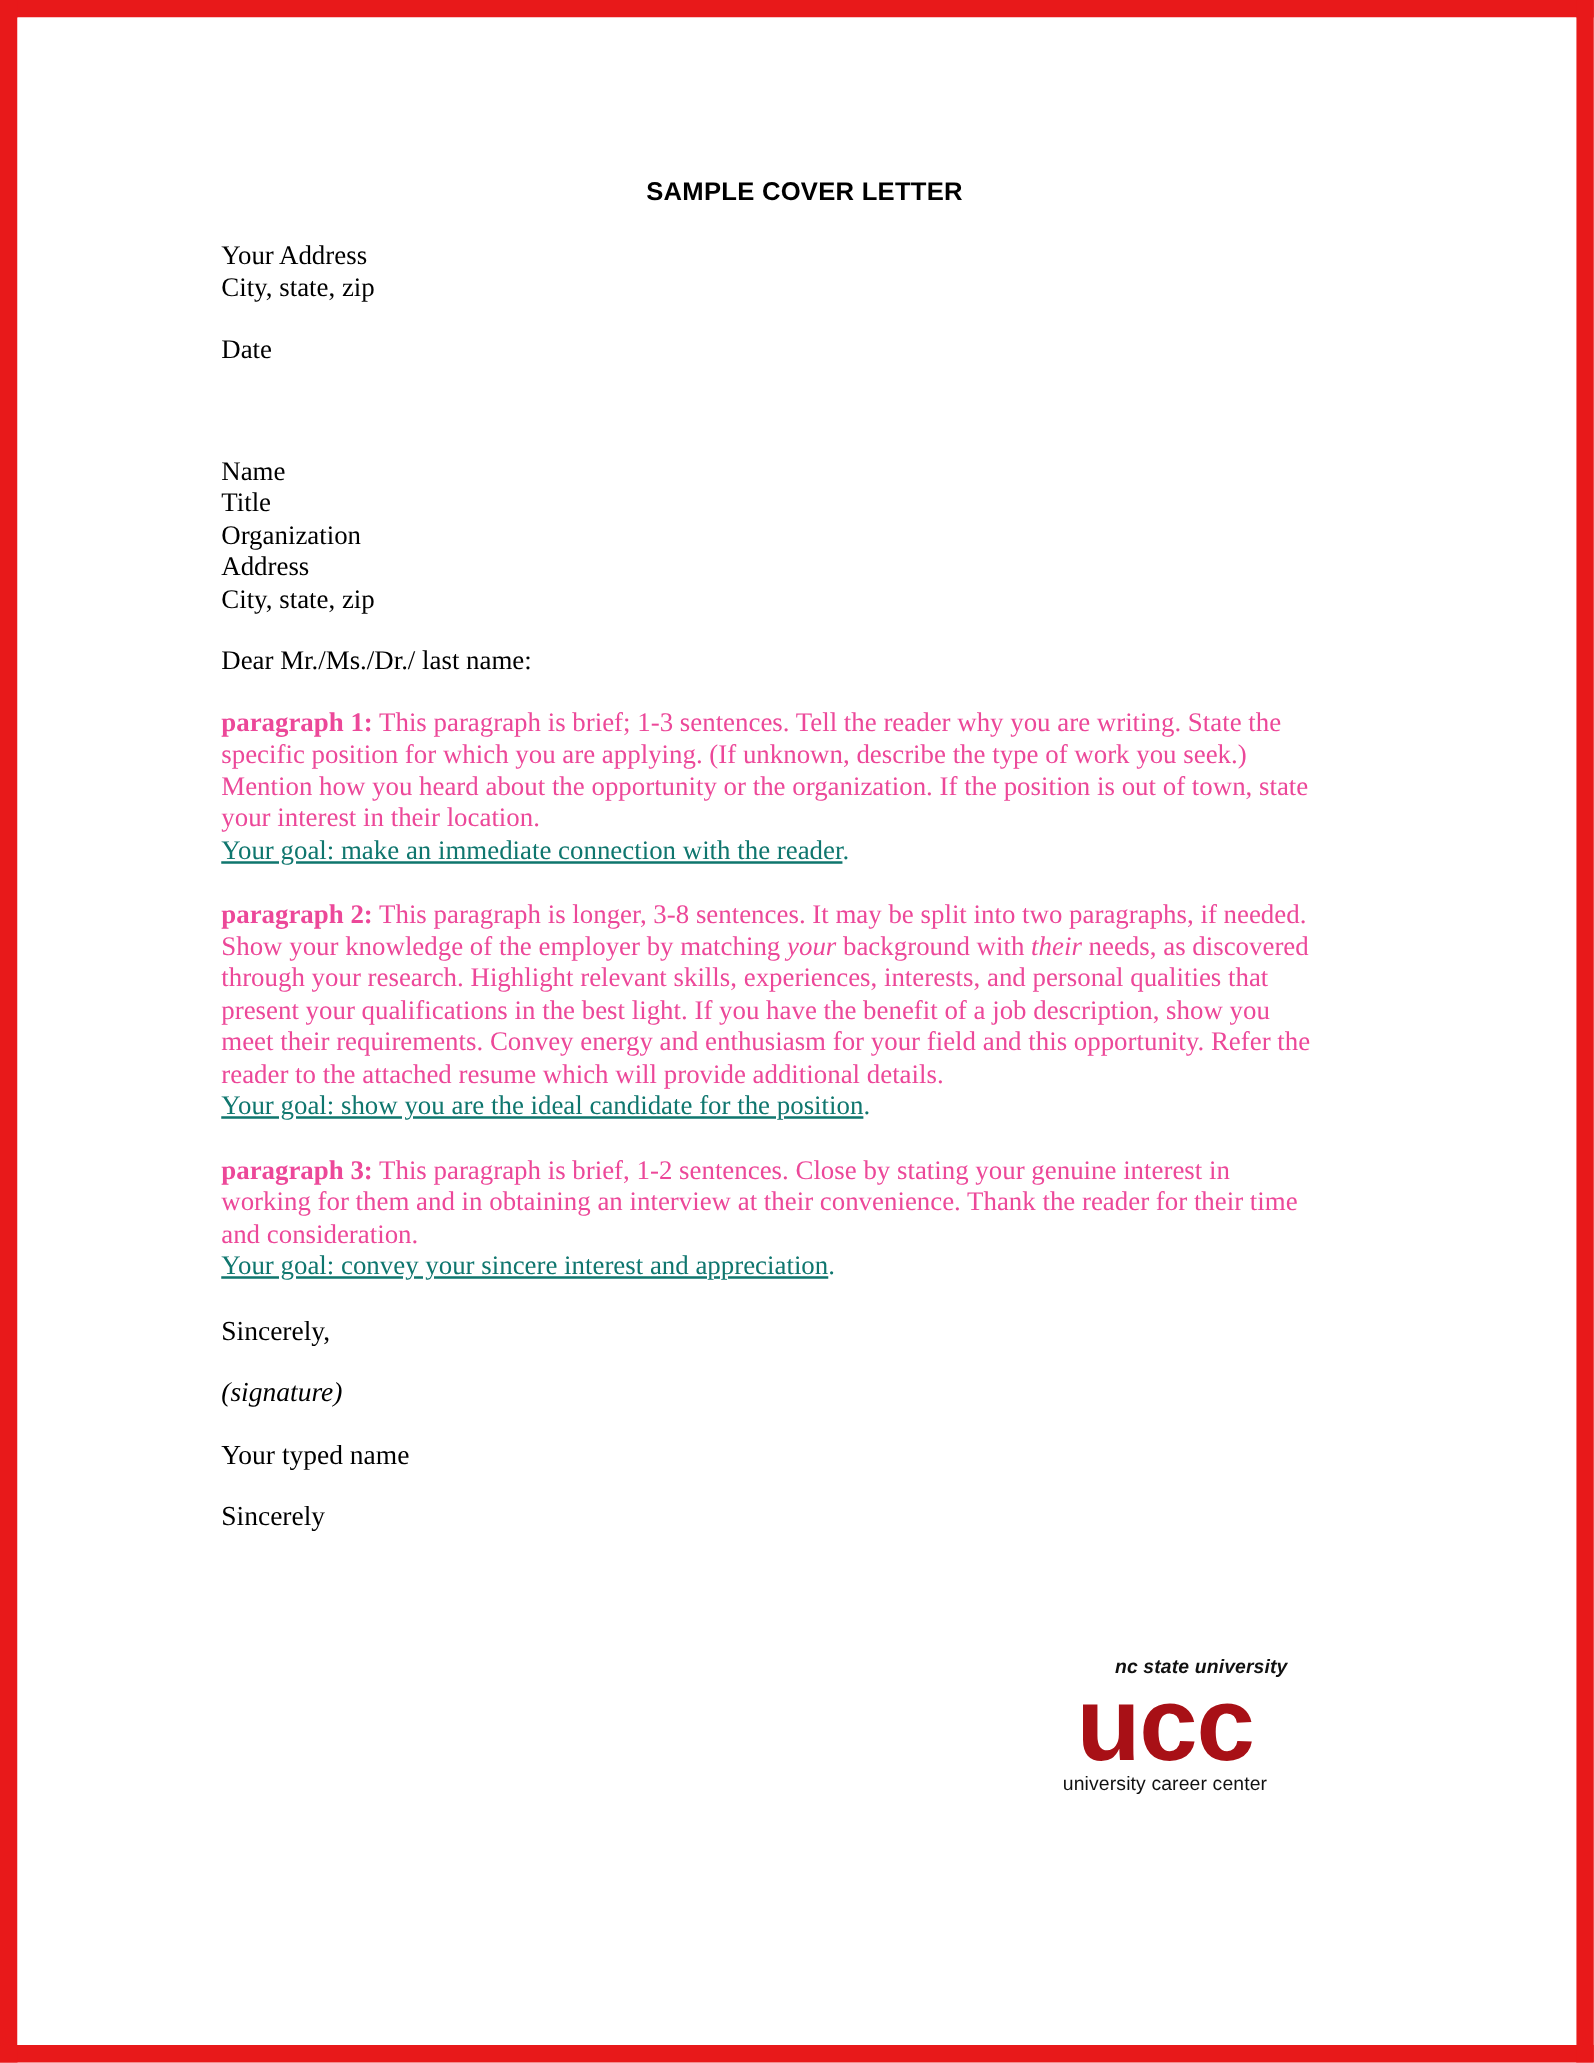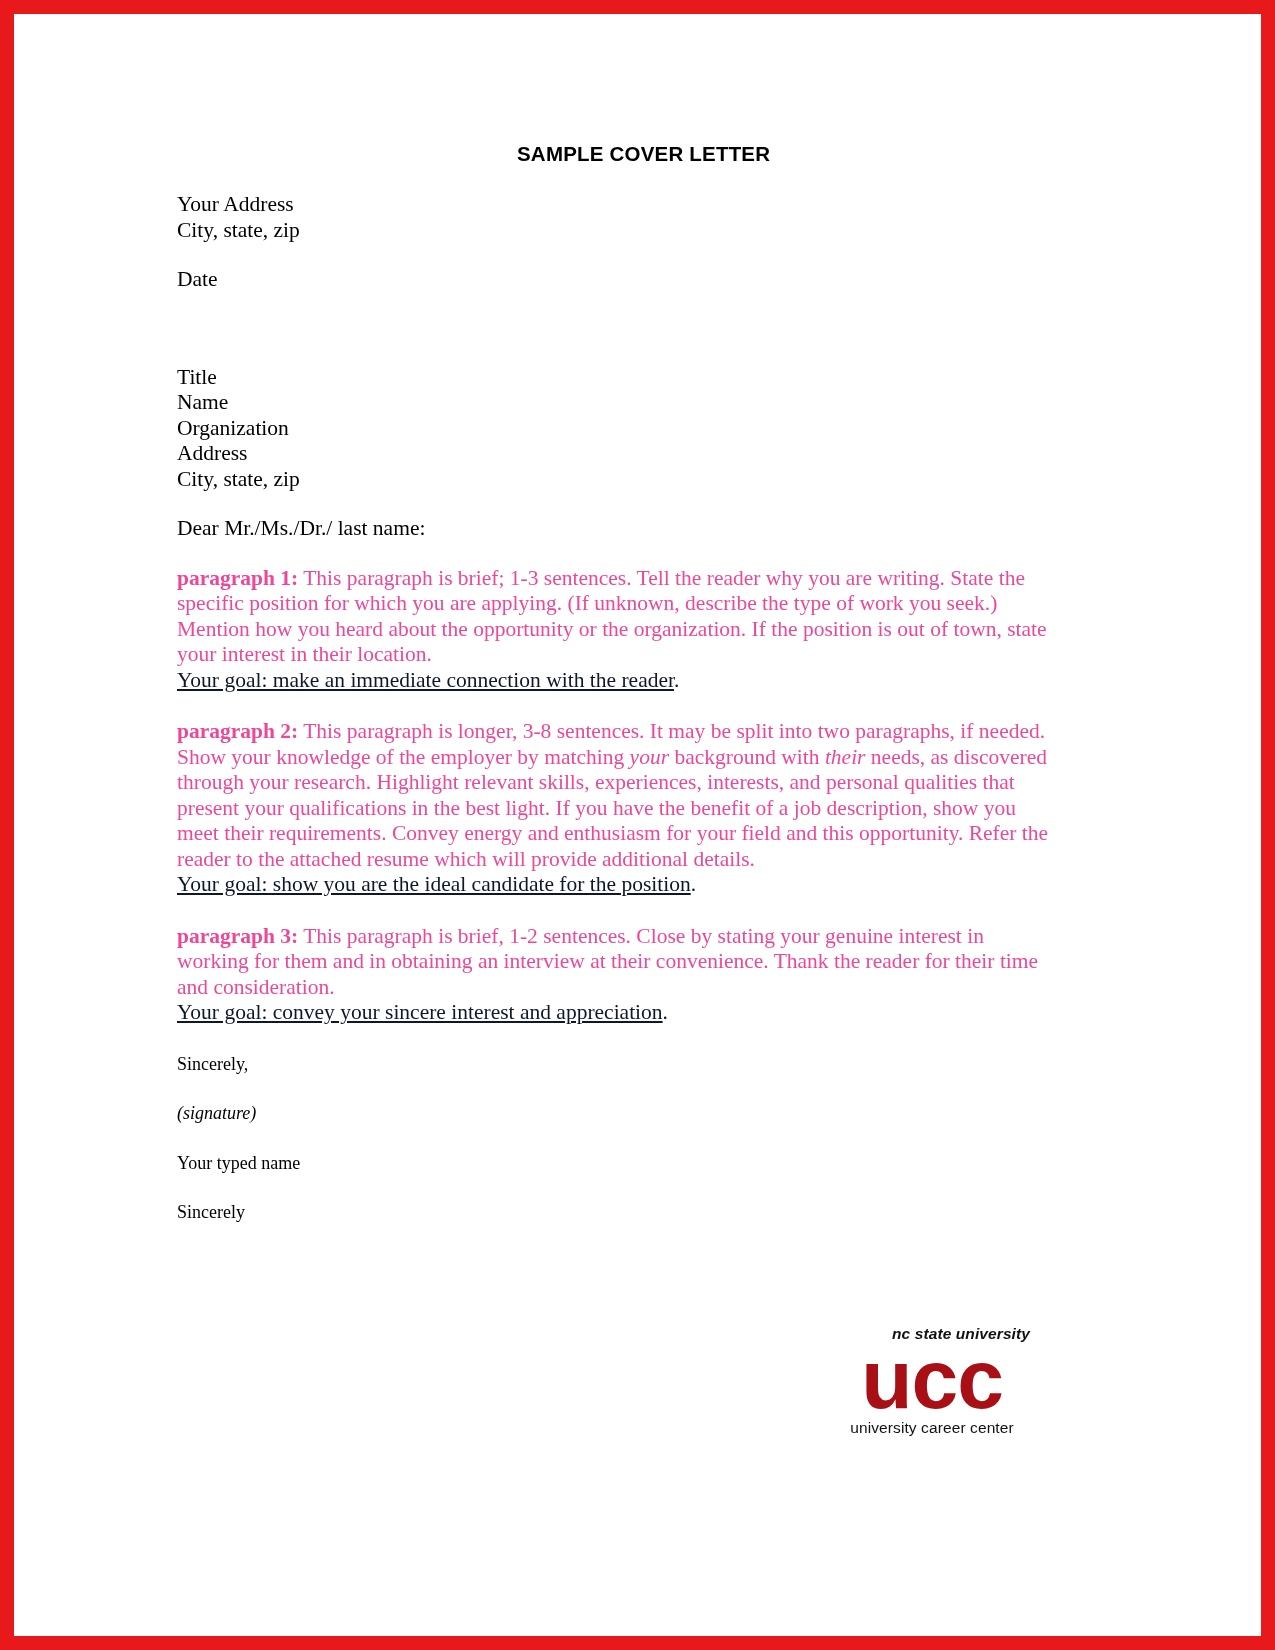--- a/index.html
+++ b/index.html
@@ -84,26 +84,26 @@
     margin: 0;
     color: #ec4899;
   }
   .para b { font-weight: bold; }
   .para i { font-style: italic; }
 
   .goal {
     font-size: 21.5px;
     line-height: 25.5px;
     margin: 0;
-    color: #0f172a;
+    color: #0f766e;
   }
   .goal .u { text-decoration: underline; }
 
   .closing-line {
-    font-size: 18px;
+    font-size: 22px;
     line-height: 25.5px;
     margin: 0;
     color: #000000;
   }
   .closing-line.italic { font-style: italic; }
 
   
   #ucc-logo {
     position: absolute;
     left: 818px;
@@ -170,22 +170,22 @@
 
       <div class="spacer-sm"></div>
 
       <div class="block">
         <div class="line">Date</div>
       </div>
 
       <div class="spacer-lg"></div>
 
       <div class="block">
+        <div class="line">Name</div>
         <div class="line">Title</div>
-        <div class="line">Name</div>
         <div class="line">Organization</div>
         <div class="line">Address</div>
         <div class="line">City, state, zip</div>
       </div>
 
       <div class="spacer-sm"></div>
 
       <div class="block">
         <div class="line">Dear Mr./Ms./Dr./ last name:</div>
       </div>

